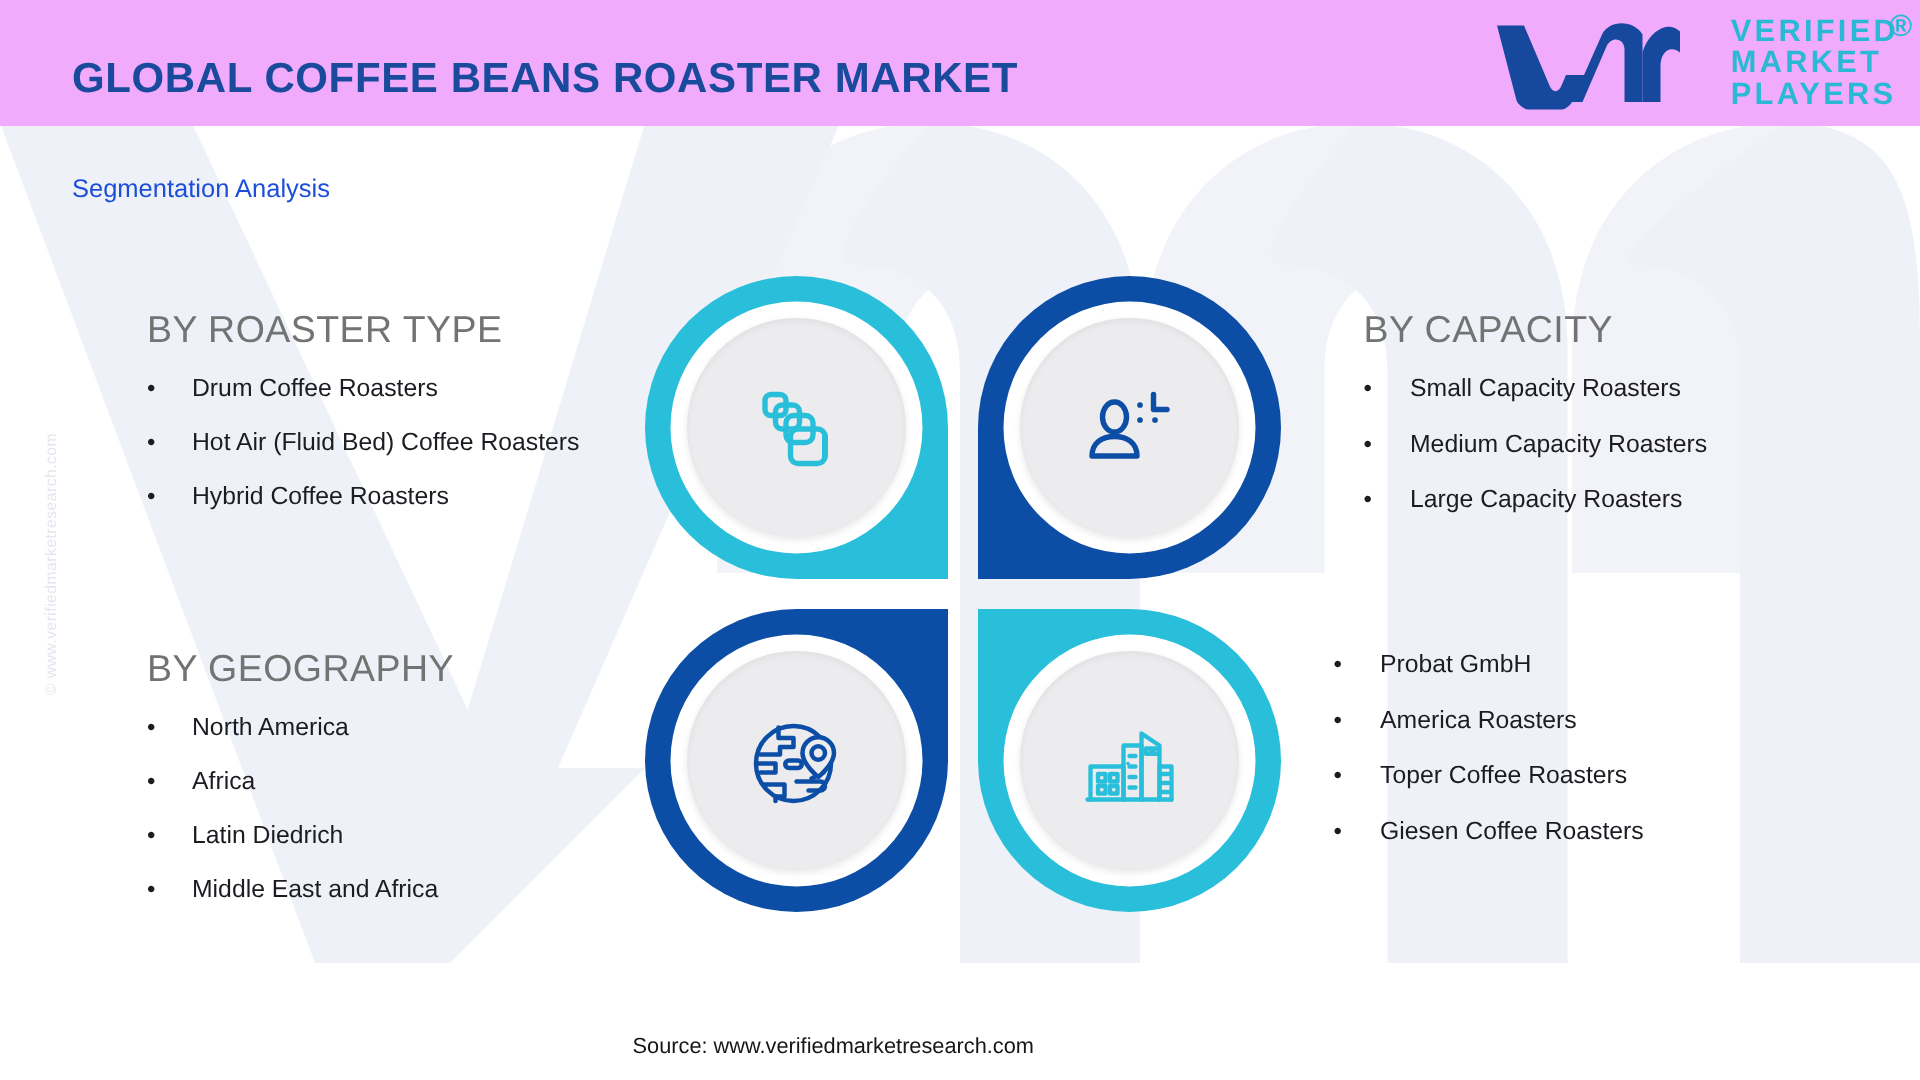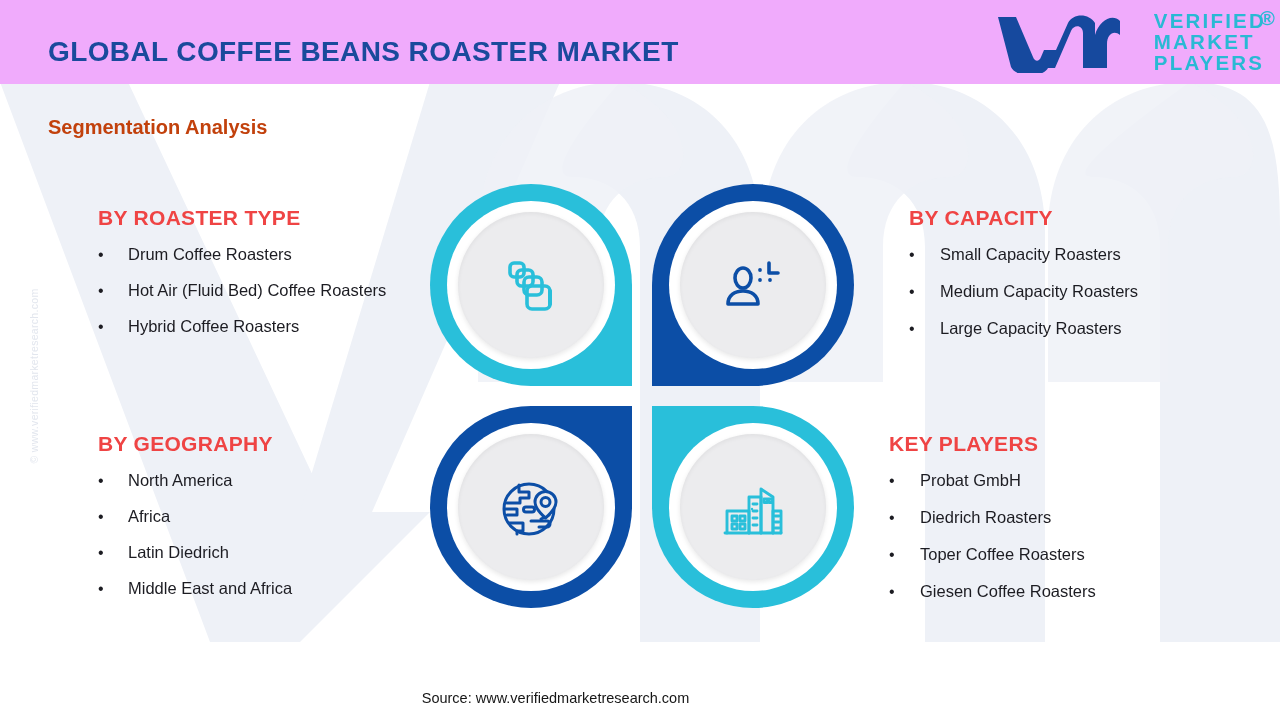--- a/index.html
+++ b/index.html
@@ -66,23 +66,23 @@
     right:-11px; top:-3px;
     font-size:9px;
     color:#29b9d4;
     font-weight:700;
   }
 
   
   .subtitle {
     position:absolute;
     left:48px; top:116px;
-    font-size:20px;
-    font-weight:700;
-    color:#c2410c;
+    font-size:17px;
+    font-weight:400;
+    color:#1d4ed8;
     z-index:5;
   }
 
   
   .side-watermark {
     position:absolute;
     left:-96px; top:370px;
     width:260px;
     transform:rotate(-90deg);
     transform-origin:center center;
@@ -93,24 +93,24 @@
     text-align:center;
     z-index:4;
   }
 
   
   .seg {
     position:absolute;
     z-index:5;
   }
   .seg-title {
-    font-size:21px;
-    font-weight:700;
+    font-size:25px;
+    font-weight:400;
     letter-spacing:0.3px;
-    color:#ef4444;
+    color:#737373;
     margin-bottom:13px;
     white-space:nowrap;
   }
   .seg ul { list-style:none; }
   .seg li {
     position:relative;
     font-size:16.5px;
     color:#1c1c22;
     line-height:1.45;
     padding-left:30px;
@@ -248,24 +248,23 @@
   <div class="seg" id="seg-capacity">
     <div class="seg-title">BY CAPACITY</div>
     <ul>
       <li><span class="bullet">•</span><span>Small Capacity Roasters</span></li>
       <li><span class="bullet">•</span><span>Medium Capacity Roasters</span></li>
       <li><span class="bullet">•</span><span>Large Capacity Roasters</span></li>
     </ul>
   </div>
 
   <div class="seg" id="seg-key-players">
-    <div class="seg-title">KEY PLAYERS</div>
     <ul>
       <li><span class="bullet">•</span><span>Probat GmbH</span></li>
-      <li><span class="bullet">•</span><span>Diedrich Roasters</span></li>
+      <li><span class="bullet">•</span><span>America Roasters</span></li>
       <li><span class="bullet">•</span><span>Toper Coffee Roasters</span></li>
       <li><span class="bullet">•</span><span>Giesen Coffee Roasters</span></li>
     </ul>
   </div>
 
   <div class="quad">
 
     <div class="node" id="node-roaster-type">
       <div class="node-ring"></div>
       <div class="node-inner">

